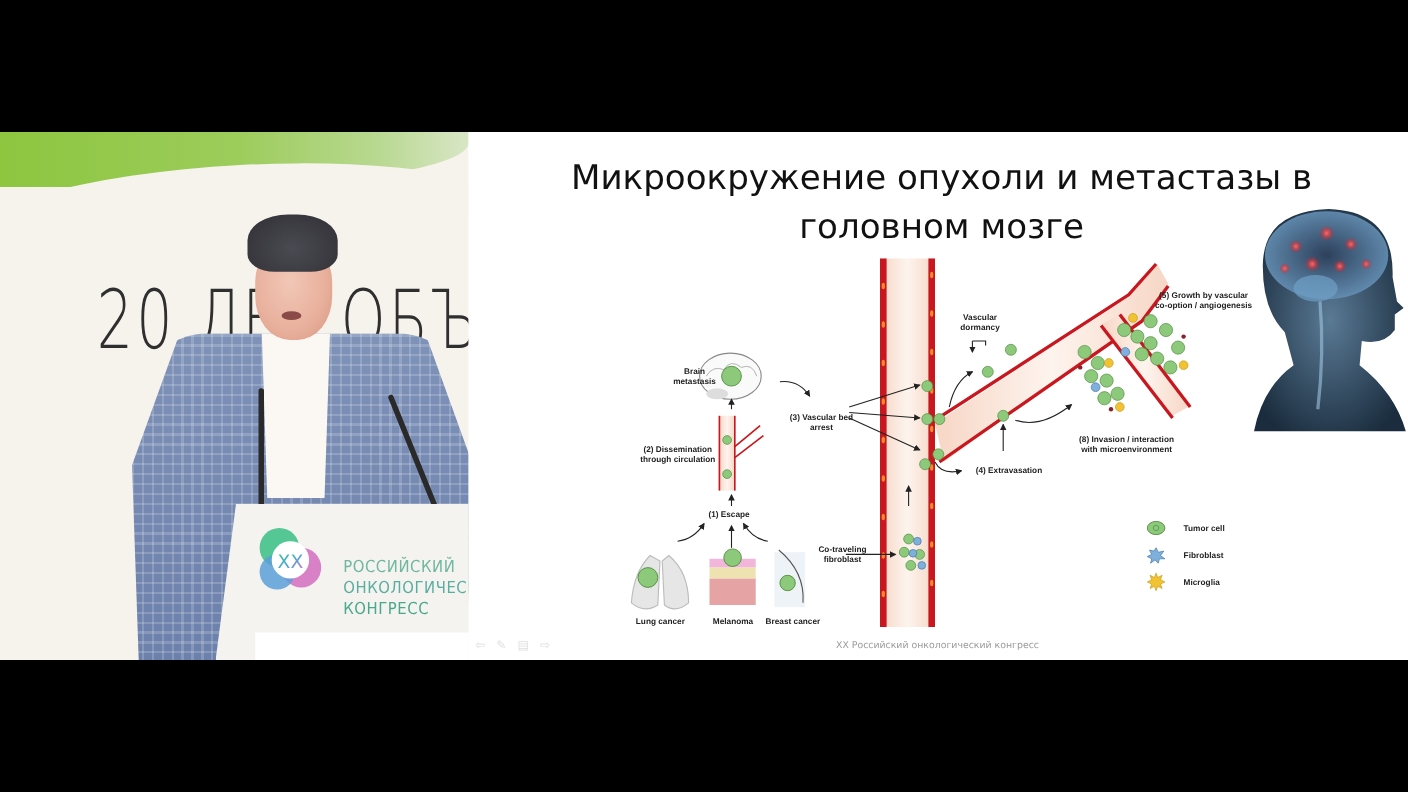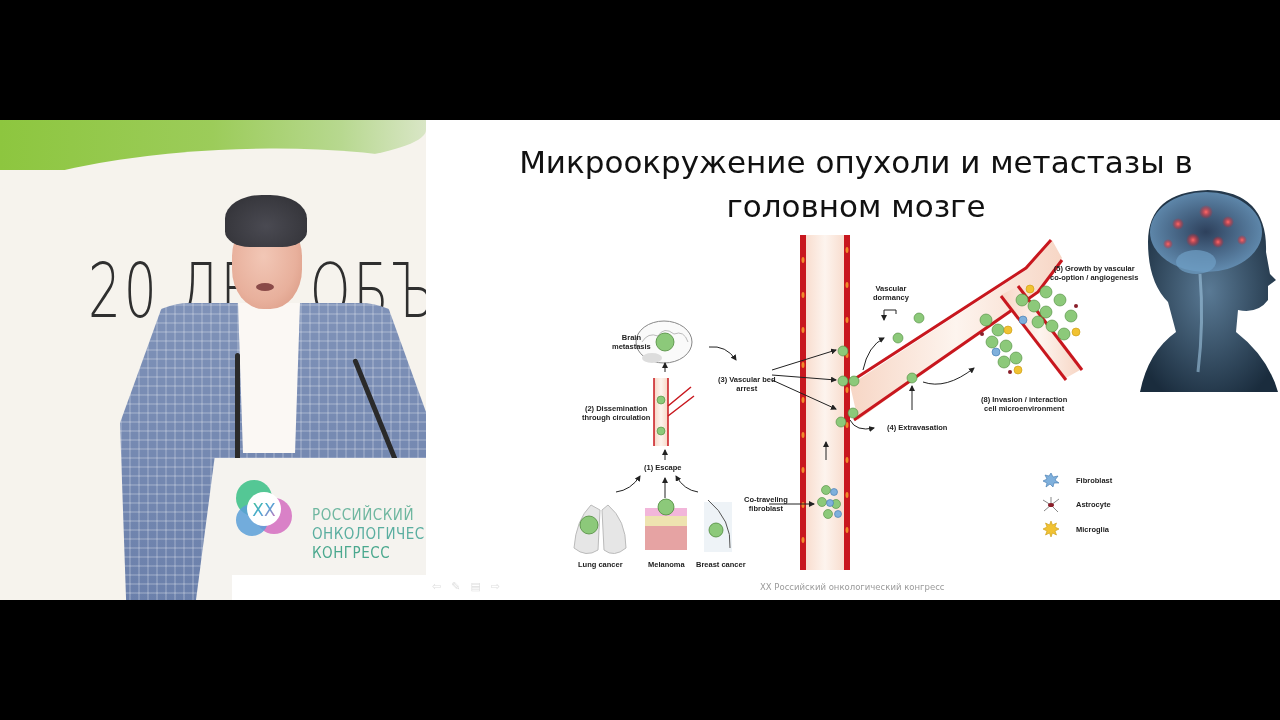--- a/index.html
+++ b/index.html
@@ -294,60 +294,54 @@
         <div>(3) Vascular bed</div>
         <div>arrest</div>
       </div>
       <div class="lbl" style="left:447px;top:164px;">
         <div>Vascular</div>
         <div>dormancy</div>
       </div>
       <div class="lbl" style="left:461px;top:303px;">(4) Extravasation</div>
       <div class="lbl" style="left:555px;top:275px;">
         <div>(8) Invasion / interaction</div>
-        <div>cell microenvironment</div>
+        <div>with microenvironment</div>
       </div>
       <div class="lbl" style="left:624px;top:144px;">
         <div>(5) Growth by vascular</div>
         <div>co-option / angiogenesis</div>
       </div>
       <div class="lbl" style="left:318px;top:375px;">
         <div>Co-traveling</div>
         <div>fibroblast</div>
       </div>
       <div class="lbl" style="left:152px;top:440px;">Lung cancer</div>
       <div class="lbl" style="left:222px;top:440px;">Melanoma</div>
       <div class="lbl" style="left:270px;top:440px;">Breast cancer</div>
 
       <div class="legend">
+        <div class="legend-item">
+          <span class="legend-swatch">
+            <svg width="18" height="14">
+                <ellipse cx="9" cy="7" rx="8" ry="6" fill="#8cc97a" stroke="#4e8a3b" stroke-width="0.8"></ellipse>
+                <circle cx="9" cy="7" r="2.5" fill="none" stroke="#4e8a3b" stroke-width="0.6"></circle>
+              </svg>
+          </span>
+          <span class="legend-label">Tumor cell</span>
+        </div>
         <div class="legend-item">
           <span class="legend-swatch">
             <svg width="18" height="16">
                 <polygon points="9,1 11,5 16,4 13,8 17,11 12,11 11,15 8,12 4,15 5,11 1,9 5,7 3,3 7,4" fill="#7fb0dc" stroke="#3d76ad" stroke-width="0.6"></polygon>
               </svg>
           </span>
           <span class="legend-label">Fibroblast</span>
         </div>
         <div class="legend-item">
           <span class="legend-swatch">
-            <svg width="20" height="18">
-                <g stroke="#555" stroke-width="0.7">
-                  <line x1="10" y1="9" x2="2" y2="4"></line>
-                  <line x1="10" y1="9" x2="18" y2="3"></line>
-                  <line x1="10" y1="9" x2="3" y2="15"></line>
-                  <line x1="10" y1="9" x2="17" y2="16"></line>
-                  <line x1="10" y1="9" x2="10" y2="1"></line>
-                </g>
-                <ellipse cx="10" cy="9" rx="3" ry="2" fill="#8a1f2a"></ellipse>
-              </svg>
-          </span>
-          <span class="legend-label">Astrocyte</span>
-        </div>
-        <div class="legend-item">
-          <span class="legend-swatch">
             <svg width="18" height="18">
                 <polygon points="9,1 10.5,5 14.5,3 13,7 17,9 13,11 14.5,15 10.5,13 9,17 7.5,13 3.5,15 5,11 1,9 5,7 3.5,3 7.5,5" fill="#f1c232" stroke="#c79a12" stroke-width="0.6"></polygon>
               </svg>
           </span>
           <span class="legend-label">Microglia</span>
         </div>
       </div>
 
       <div class="footer">XX Российский онкологический конгресс</div>
 

